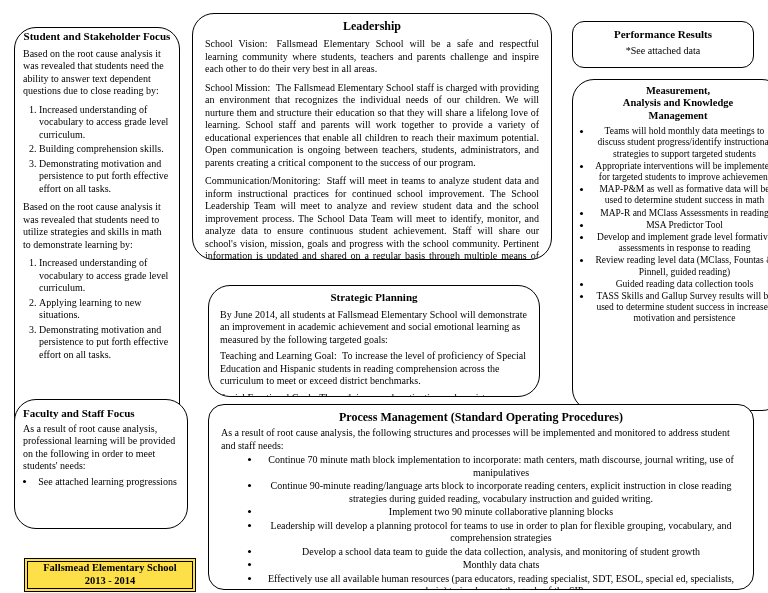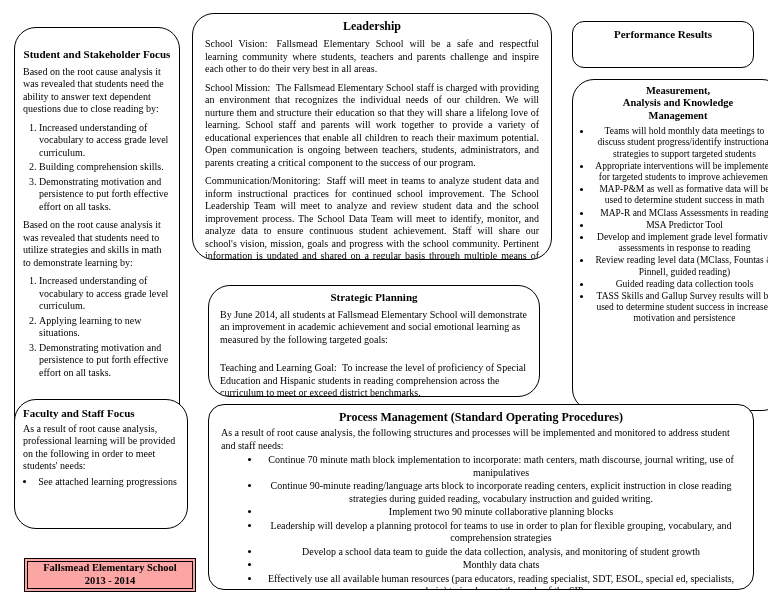--- a/index.html
+++ b/index.html
@@ -32,35 +32,35 @@
   .pre-line { white-space: pre-line; }
   p { margin: 0 0 6px; }
   .just { text-align: justify; }
   .lbl { font-weight: 400; padding-right: 3px; }
   ol { margin: 2px 0 6px; padding-left: 16px; }
   ol li { margin: 0 0 2px; }
   ul { margin: 2px 0 4px; padding-left: 13px; list-style: disc outside; }
   ul li { margin: 0 0 1px; text-align: center; }
 
   
-  .student-box   { left: 14px;  top: 27px;  width: 166px; height: 435px; padding: 18px 8px; }
+  .student-box   { left: 14px;  top: 27px;  width: 166px; height: 435px; padding: 0 8px; }
   .leadership-box{ left: 192px; top: 13px;  width: 360px; height: 247px; padding: 3px 12px; }
   .perf-box      { left: 572px; top: 21px;  width: 182px; height: 47px;  padding: 4px 6px; text-align: center; border-radius: 12px; }
   .measure-box   { left: 572px; top: 79px;  width: 212px; height: 332px; padding: 3px 6px; font-size: 9.5px; line-height: 1.18; }
   .strategic-box { left: 208px; top: 285px; width: 332px; height: 112px; padding: 3px 11px; }
   .faculty-box   { left: 14px;  top: 399px; width: 174px; height: 130px; padding: 5px 8px; }
   .process-box   { left: 208px; top: 404px; width: 546px; height: 186px; padding: 3px 12px; border-radius: 16px; }
 
   .school-title-box {
     position: absolute;
     left: 24px; top: 558px; width: 172px; height: 34px;
     border: 1.5px solid #000;
     box-sizing: border-box;
     padding: 2px;
-    background: #fca5a5;
+    background: #fde047;
   }
   .school-title-inner {
     border: 1px solid #000;
     height: 100%;
     box-sizing: border-box;
     display: flex; flex-direction: column;
     align-items: center; justify-content: center;
     font-weight: 700;
     font-size: 10.5px;
     line-height: 1.2;
@@ -100,20 +100,21 @@
       <span>The Fallsmead Elementary School staff is charged with providing an environment that recognizes the individual needs of our children. We will nurture them and structure their education so that they will share a lifelong love of learning. School staff and parents will work together to provide a variety of educational experiences that enable all children to reach their maximum potential. Open communication is ongoing between teachers, students, administrators, and parents creating a critical component to the success of our program.</span>
     </p>
     <p class="just">
       <span class="lbl">Communication/Monitoring:</span>
       <span>Staff will meet in teams to analyze student data and inform instructional practices for continued school improvement. The School Leadership Team will meet to analyze and review student data and the school improvement process. The School Data Team will meet to identify, monitor, and analyze data to ensure continuous student achievement. Staff will share our school's vision, mission, goals and progress with the school community. Pertinent information is updated and shared on a regular basis through multiple means of technology.</span>
     </p>
   </div>
 
   <div class="box perf-box">
     <div class="box-title" style="margin-bottom:0;">Performance Results</div>
+    <div class="perf-note">*See attached data</div>
   </div>
 
   <div class="box measure-box">
     <div class="box-title pre-line" style="font-size:10.5px;">Measurement,
 Analysis and Knowledge
 Management</div>
     <ul>
       <li>Teams will hold monthly data meetings to discuss student progress/identify instructional strategies to support targeted students</li>
       <li>Appropriate interventions will be implemented for targeted students to improve achievement</li>
       <li>MAP-P&amp;M as well as formative data will be used to determine student success in math</li>
@@ -121,21 +122,21 @@
       <li>MSA Predictor Tool</li>
       <li>Develop and implement grade level formative assessments in response to reading</li>
       <li>Review reading level data (MClass, Fountas &amp; Pinnell, guided reading)</li>
       <li>Guided reading data collection tools</li>
       <li>TASS Skills and Gallup Survey results will be used to determine student success in increased motivation and persistence</li>
     </ul>
   </div>
 
   <div class="box strategic-box">
     <div class="box-title">Strategic Planning</div>
-    <p style="margin-bottom:16px;">By June 2014, all students at Fallsmead Elementary School will demonstrate an improvement in academic achievement and social emotional learning as measured by the following targeted goals:</p>
+    <p style="margin-bottom:4px;">By June 2014, all students at Fallsmead Elementary School will demonstrate an improvement in academic achievement and social emotional learning as measured by the following targeted goals:</p>
     <p style="margin-bottom:4px;">
       <span class="lbl">Teaching and Learning Goal:</span>
       <span>To increase the level of proficiency of Special Education and Hispanic students in reading comprehension across the curriculum to meet or exceed district benchmarks.</span>
     </p>
     <p style="margin-bottom:0;">
       <span class="lbl">Social Emotional Goal:</span>
       <span>Through increased motivation and persistence, students will put forth effective effort to overcome obstacles and reach goals.</span>
     </p>
   </div>
 

